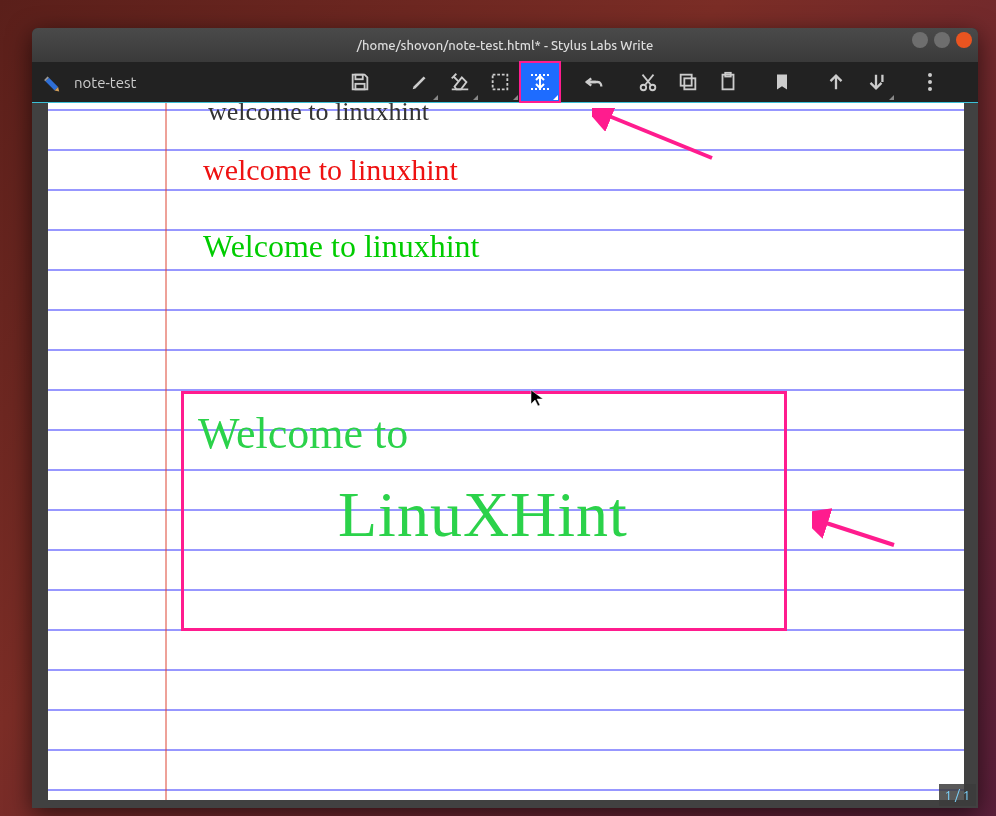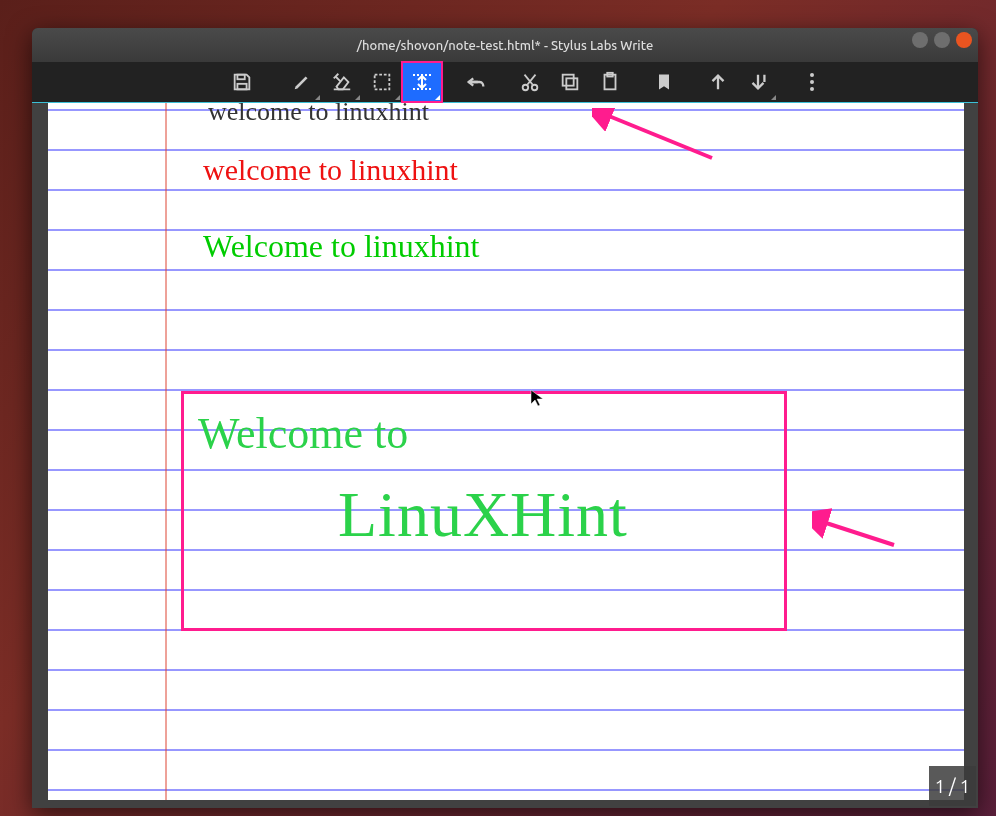--- a/index.html
+++ b/index.html
@@ -110,23 +110,23 @@
     left: 16px; top: 0; right: 14px; bottom: 8px;
     background: #fff;
   }
   .ruled-lines, .margin-line {
     position: absolute; inset: 0; pointer-events: none;
   }
   .page-counter {
     position: absolute;
     right: 2px; bottom: 2px;
     background: rgba(60,60,60,0.85);
-    color: #ffffff;
-    font-size: 18px;
-    padding: 10px 6px;
+    color: #7dd3fc;
+    font-size: 13px;
+    padding: 4px 6px;
   }
   .annotation-arrow {
     position: absolute;
     pointer-events: none;
   }
   .selection-box {
     position: absolute;
     border: 3px solid #ff1c8e;
   }
   .cursor {
@@ -147,20 +147,30 @@
   <div class="titlebar">
     <span>/home/shovon/note-test.html* - Stylus Labs Write</span>
     <div class="titlebar-buttons">
       <span class="tb-btn tb-min"></span>
       <span class="tb-btn tb-max"></span>
       <span class="tb-btn tb-close"></span>
     </div>
   </div>
 
   <div class="toolbar">
+    <div class="doc-tab">
+      <span class="pencil-icon">
+        <svg width="20" height="20" viewBox="0 0 20 20">
+          <rect x="3" y="2" width="5" height="13" fill="#2f6fd6"></rect>
+          <polygon points="3,15 8,15 5.5,19" fill="#d4a05a"></polygon>
+          <rect x="3" y="0" width="5" height="2" fill="#999"></rect>
+        </svg>
+      </span>
+      <span>note-test</span>
+    </div>
 
     <div class="toolbar-spacer"></div>
 
     <div class="tool-btn" title="Save">
       <svg width="22" height="22" viewBox="0 0 24 24" fill="none" stroke="#ccc" stroke-width="2">
         <path d="M4 4h13l3 3v13H4z"></path>
           <rect x="7" y="4" width="8" height="5"></rect>
           <rect x="7" y="14" width="10" height="6"></rect>
       </svg>
 

